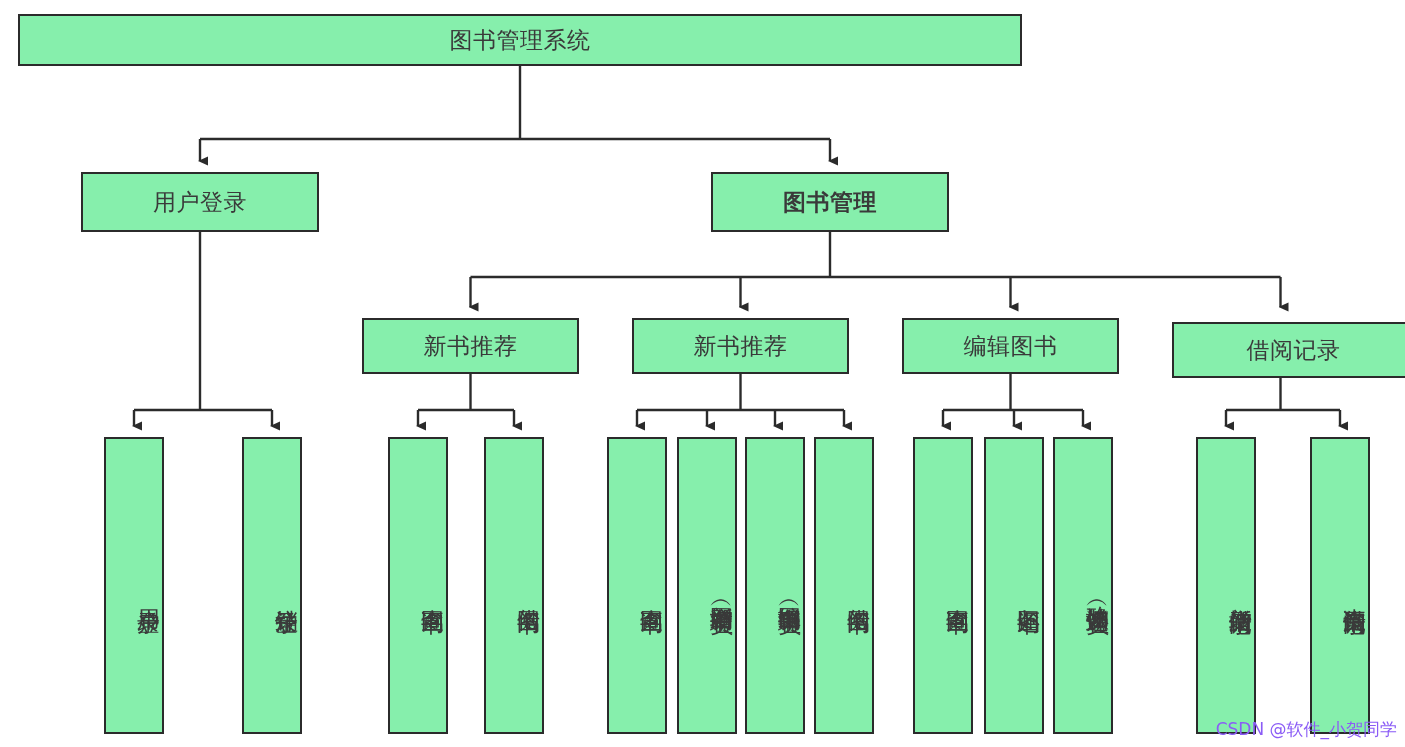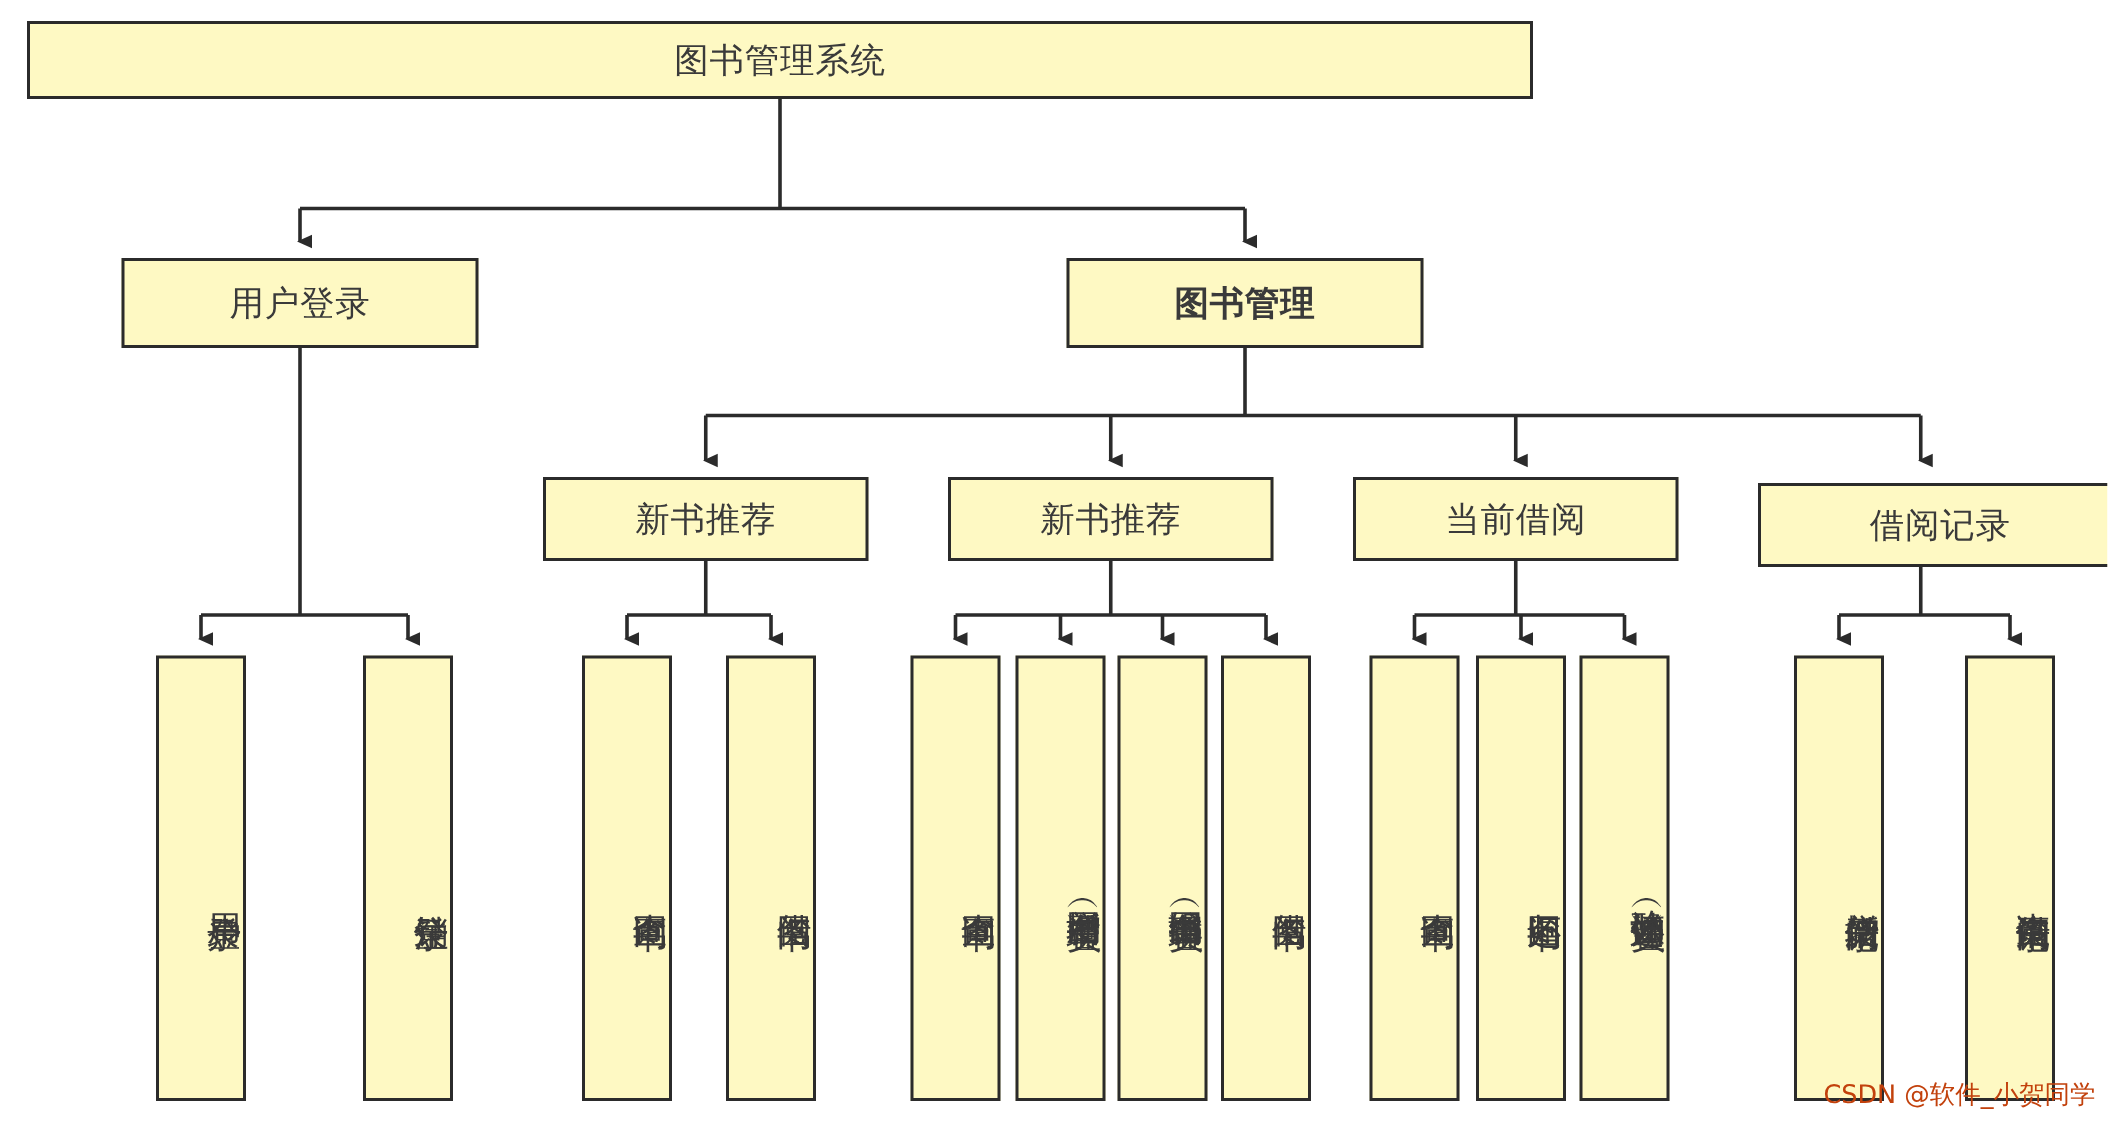--- a/index.html
+++ b/index.html
@@ -19,21 +19,21 @@
     position: absolute;
     left: 0;
     top: 0;
     width: 1405px;
     height: 747px;
   }
   .node {
     position: absolute;
     box-sizing: border-box;
     border: 2px solid #2b2b2b;
-    background: #fef9c3;
+    background: #86efac;
     display: flex;
     align-items: center;
     justify-content: center;
     color: #3a3a3a;
   }
   .node-h {
     font-size: 23px;
     letter-spacing: 0.5px;
     white-space: nowrap;
   }
@@ -50,21 +50,21 @@
   .node-v > span {
     writing-mode: vertical-rl;
     text-orientation: upright;
     display: block;
   }
   .watermark {
     position: absolute;
     right: 8px;
     bottom: 6px;
     font-size: 17px;
-    color: #c2410c;
+    color: #8b5cf6;
     white-space: nowrap;
     pointer-events: none;
   }
 </style>
 </head>
 <body>
 
 <div id="canvas">
 
   <svg class="links" viewBox="0 0 1405 747" xmlns="http://www.w3.org/2000/svg">
@@ -120,21 +120,21 @@
       <div class="node node-h" style="left: 711px; top: 172px; width: 238px; height: 60px; font-weight: bold;">
         <span>图书管理</span>
       </div>
       <div class="node node-h" style="left: 362px; top: 318px; width: 217px; height: 56px;">
         <span>新书推荐</span>
       </div>
       <div class="node node-h" style="left: 632px; top: 318px; width: 217px; height: 56px;">
         <span>新书推荐</span>
       </div>
       <div class="node node-h" style="left: 902px; top: 318px; width: 217px; height: 56px;">
-        <span>当前借阅</span>
+        <span>编辑图书</span>
       </div>
       <div class="node node-h" style="left: 1172px; top: 322px; width: 243px; height: 56px;">
         <span>借阅记录</span>
       </div>
       <div class="node node-v" style="left: 104px; top: 437px; width: 60px; height: 297px;">
         <span>用户登录</span>
       </div>
       <div class="node node-v" style="left: 242px; top: 437px; width: 60px; height: 297px;">
         <span>注销登录</span>
       </div>

